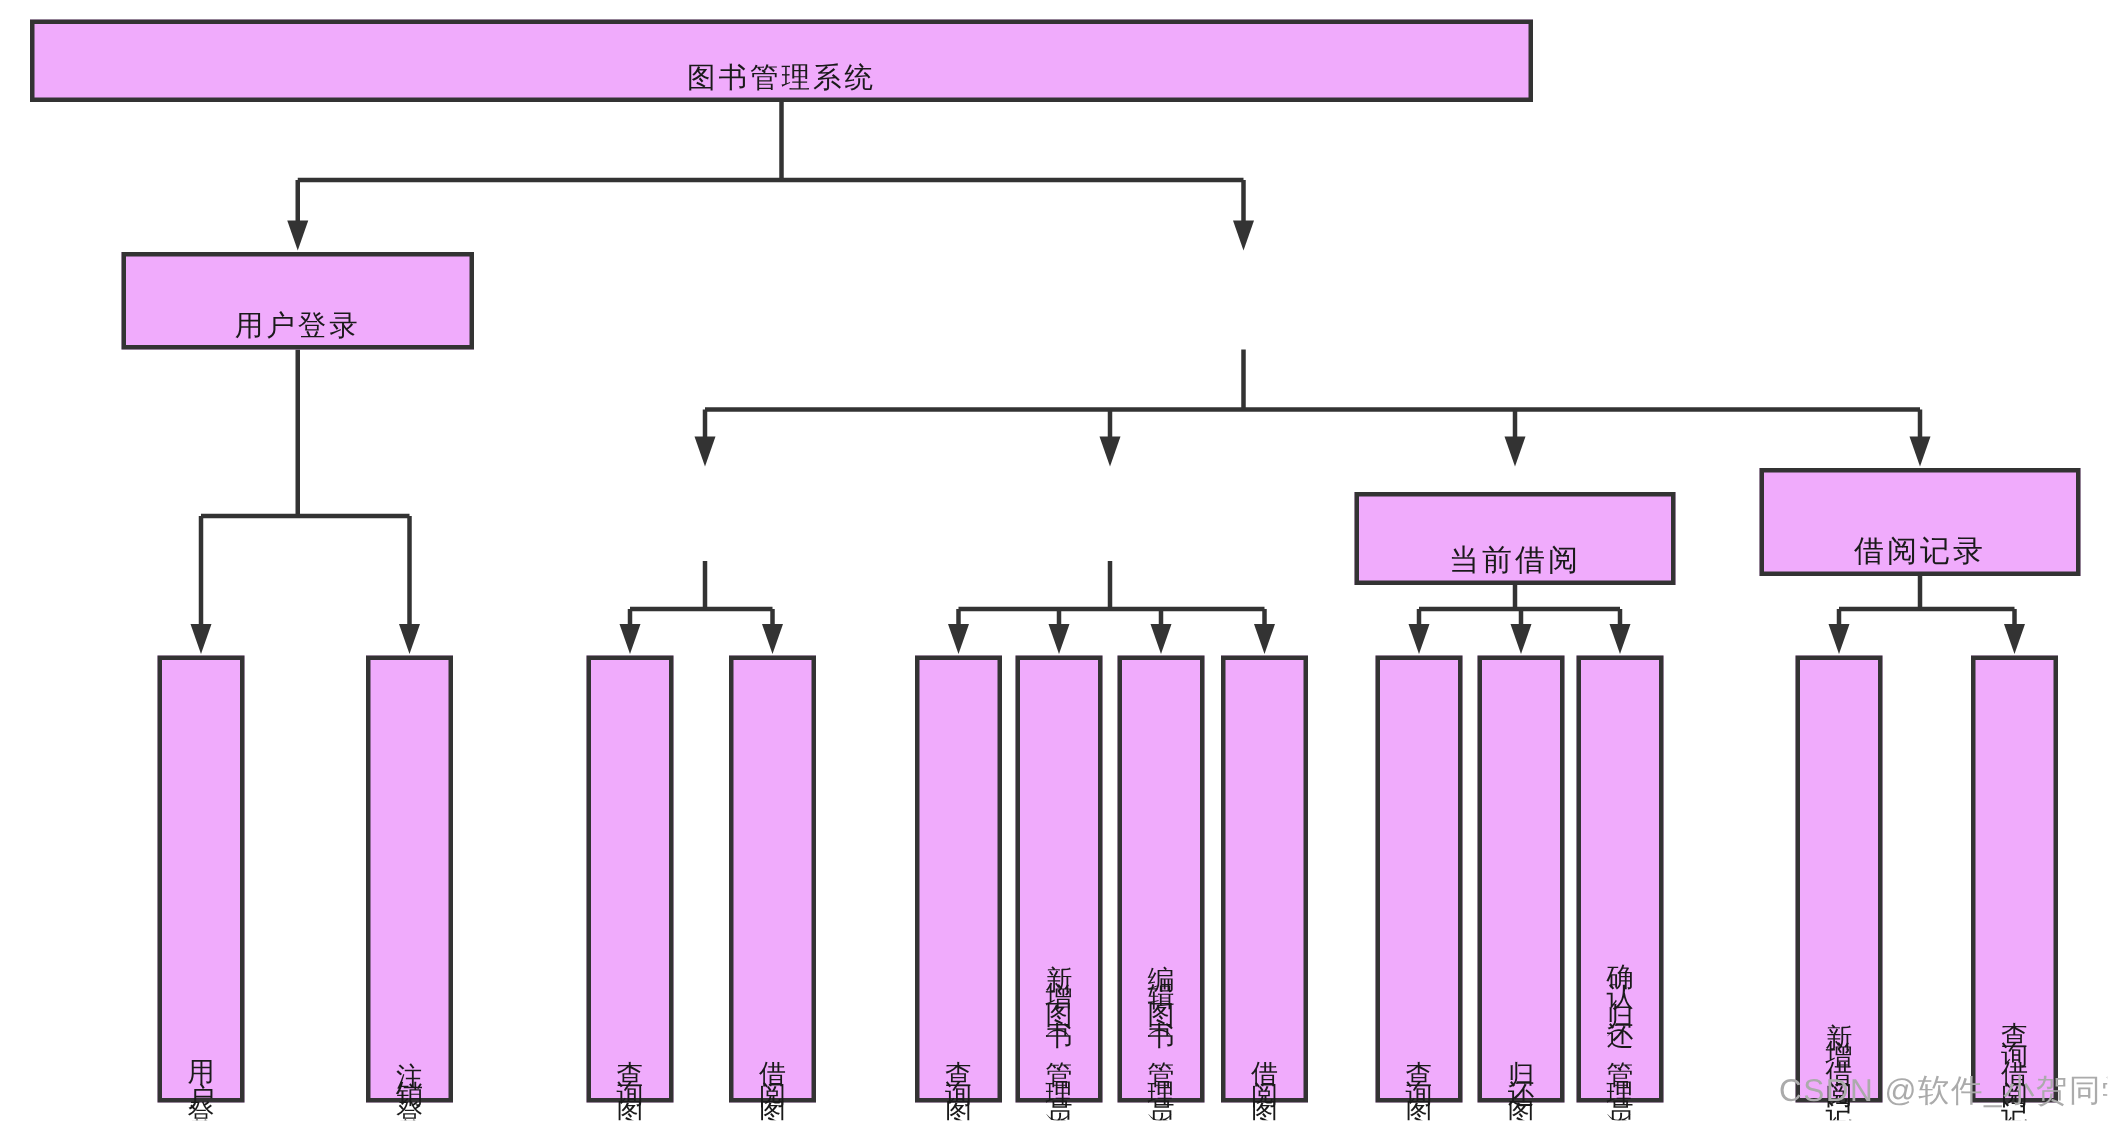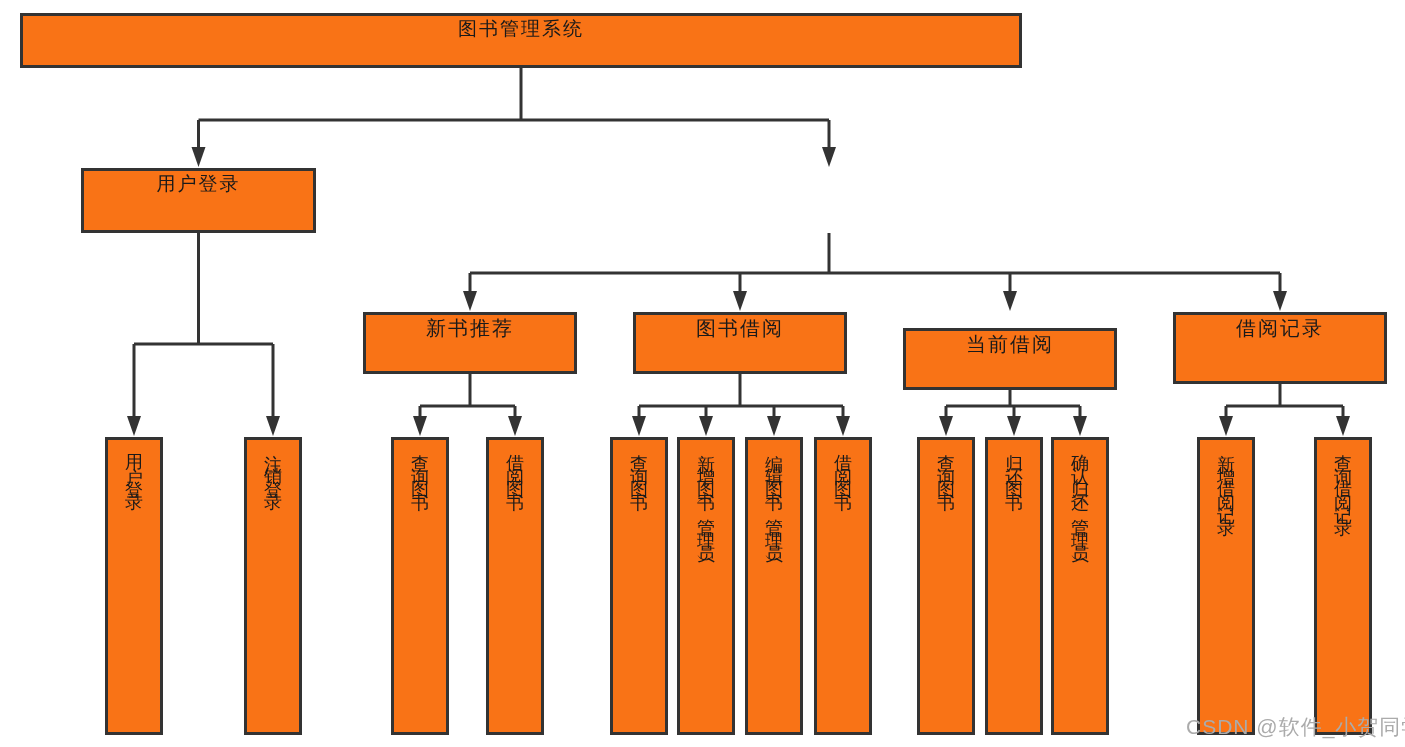--- a/index.html
+++ b/index.html
@@ -8,23 +8,23 @@
     width:1405px; height:747px;
     background:#ffffff;
     font-family:"Liberation Sans", sans-serif;
     overflow:hidden;
   }
   .stage svg.wires { position:absolute; left:0; top:0; }
   .box {
     position:absolute;
     box-sizing:border-box;
     border:3px solid #333333;
-    background:#f97316;
+    background:#f0abfc;
     display:flex;
-    align-items:flex-start;
+    align-items:flex-end;
     justify-content:center;
     color:#1a1a1a;
   }
   .hbox { font-size:19px; letter-spacing:2px; white-space:nowrap; }
   .hbox.l3 { font-size:20px; }
   .vbox span {
     writing-mode:vertical-rl;
     text-orientation:mixed;
     font-size:18px;
     line-height:1;
@@ -120,26 +120,20 @@
   </svg>
 
   <div class="box hbox" style="left:20px;top:13px;width:1002px;height:55px">
     <span>图书管理系统</span>
   </div>
 
   <div class="box hbox" style="left:81px;top:168px;width:235px;height:65px">
     <span>用户登录</span>
   </div>
 
-  <div class="box hbox l3" style="left:363px;top:312px;width:214px;height:62px">
-    <span>新书推荐</span>
-  </div>
-  <div class="box hbox l3" style="left:633px;top:312px;width:214px;height:62px">
-    <span>图书借阅</span>
-  </div>
   <div class="box hbox l3" style="left:903px;top:328px;width:214px;height:62px">
     <span>当前借阅</span>
   </div>
   <div class="box hbox l3" style="left:1173px;top:312px;width:214px;height:72px">
     <span>借阅记录</span>
   </div>
 
   <div class="box vbox" style="left:105px;top:437px;width:58px;height:298px">
     <span>用户登录</span>
   </div>

